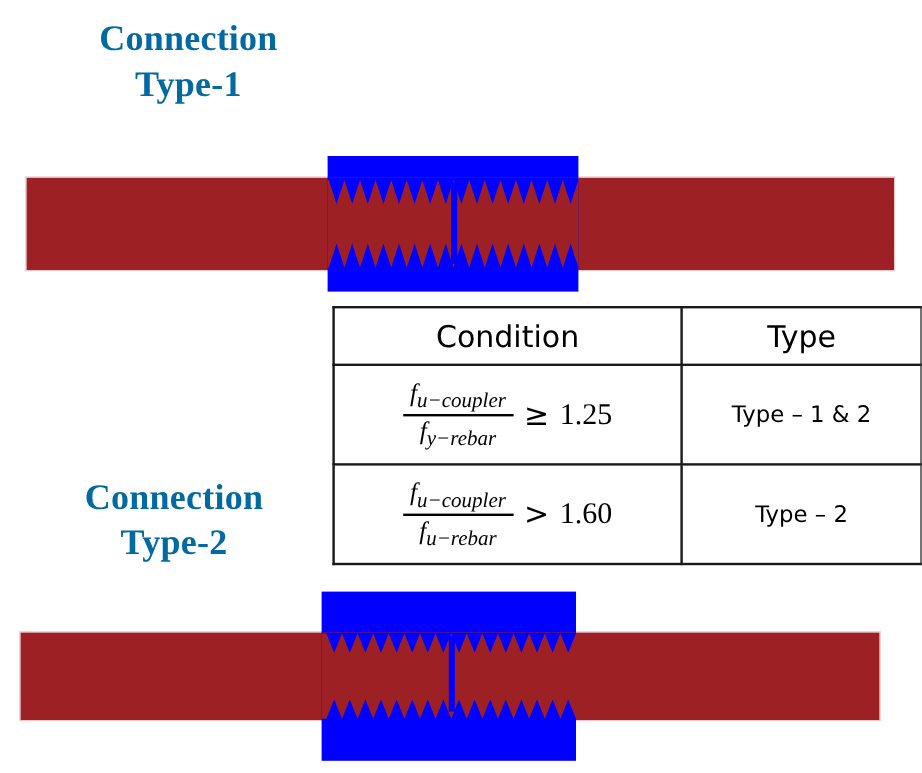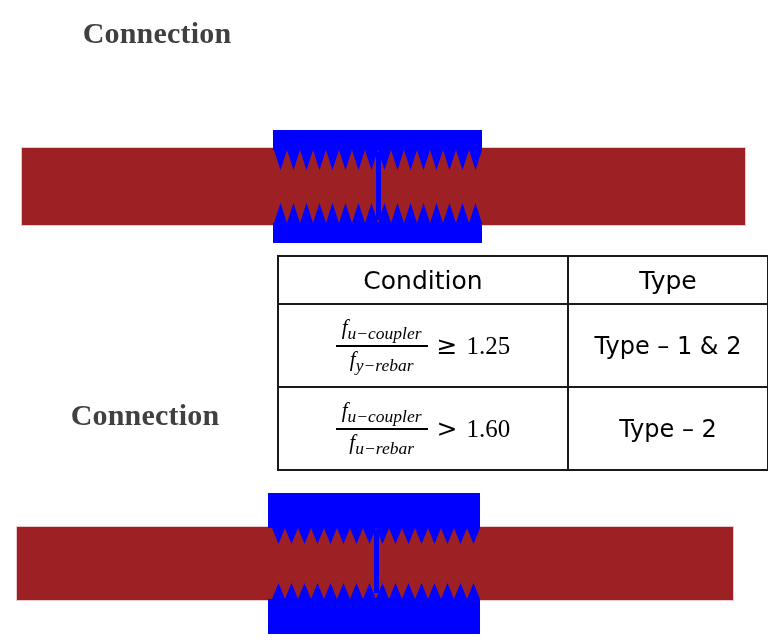--- a/index.html
+++ b/index.html
@@ -13,21 +13,21 @@
     position: relative;
     overflow: hidden;
     font-family: "Liberation Sans", sans-serif;
   }
 
   
   .conn-label {
     position: absolute;
     font-family: "Liberation Serif", serif;
     font-weight: bold;
-    color: #404040;
+    color: #0369a1;
     text-align: center;
     line-height: 1.28;
     font-size: 30px;
     letter-spacing: 0.2px;
   }
   .conn-label .ln { display: block; white-space: nowrap; }
 
   #label-type1 { left: 32px; top: 14px; width: 250px; }
   #label-type2 { left: 20px; top: 396px; width: 250px; }
 
@@ -68,21 +68,21 @@
     text-align: center;
     vertical-align: middle;
     color: #000000;
     font-weight: normal;
   }
   #spec-table .col-cond { width: 288px; margin-top: 15px; }
   #spec-table .col-type { width: 198px; text-align: center; }
 
   .hdr-cell { height: 46px; font-size: 25px; font-family: "DejaVu Sans", sans-serif; }
   .cond-cell { height: 81px; }
-  .type-cell { height: 81px; font-size: 24px; font-family: "DejaVu Sans", sans-serif; white-space: nowrap; }
+  .type-cell { height: 81px; font-size: 19px; font-family: "DejaVu Sans", sans-serif; white-space: nowrap; }
 
   
   .formula {
     display: inline-flex;
     align-items: center;
     justify-content: center;
     gap: 9px;
     font-family: "Liberation Serif", serif;
     font-style: italic;
     line-height: 1;
@@ -113,20 +113,21 @@
     font-style: normal;
     font-size: 25px;
     text-align: center;
   }
 </style>
 </head>
 <body>
 
 <div class="conn-label" id="label-type1">
   <span class="ln">Connection</span>
+  <span class="ln">Type-1</span>
 </div>
 
 <div class="diagram" id="diagram-type-1" style="left:0px; top:0px; width:768px; height:250px;">
 
   <div class="rebar" style="left:22px; top:148px; width:320px; height:77px;"></div>
 
   <div class="rebar" style="left:410px; top:148px; width:335px; height:77px;"></div>
 
   <div class="coupler-body" style="left:273px; top:130px; width:209px; height:113px;"></div>
 
@@ -185,20 +186,21 @@
           <span class="val">1.60</span>
         </span>
       </td>
       <td class="type-cell col-type">Type – 2</td>
     </tr>
   </tbody>
 </table>
 
 <div class="conn-label" id="label-type2">
   <span class="ln">Connection</span>
+  <span class="ln">Type-2</span>
 </div>
 
 <div class="diagram" id="diagram-type-2" style="left:0px; top:0px; width:768px; height:644px; pointer-events:none;">
 
   <div class="rebar" style="left:17px; top:527px; width:325px; height:73px;"></div>
 
   <div class="rebar" style="left:410px; top:527px; width:323px; height:73px;"></div>
 
   <div class="coupler-body" style="left:268px; top:493px; width:212px; height:141px;"></div>
 

